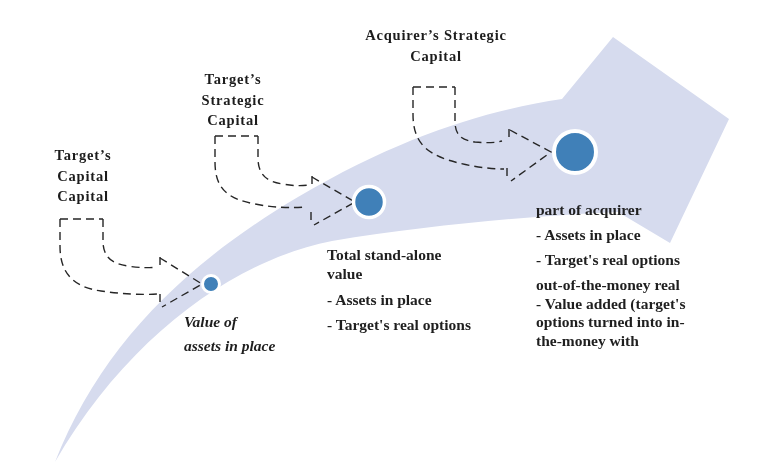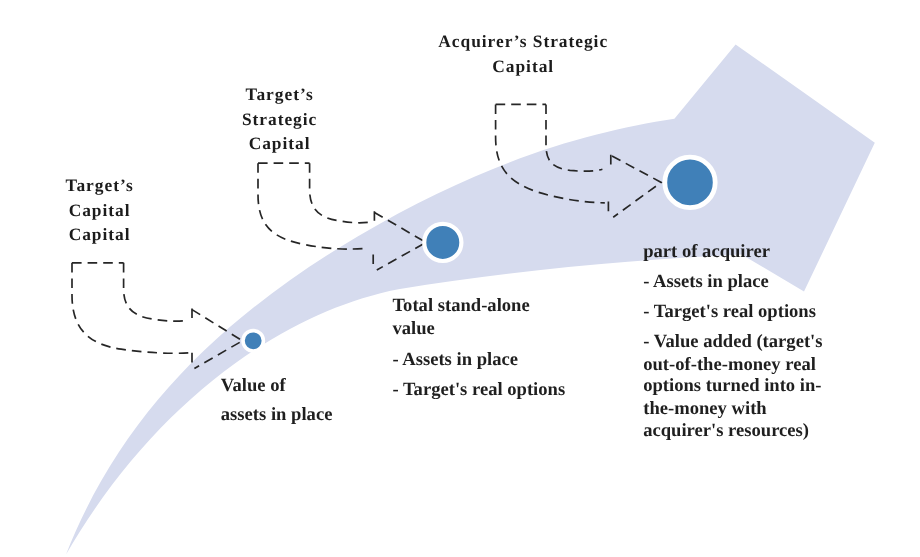--- a/index.html
+++ b/index.html
@@ -11,21 +11,21 @@
   .capital-label{
     position:absolute;text-align:center;font-weight:bold;
     font-size:14.5px;line-height:20.5px;letter-spacing:0.8px;
     color:#1c1c1c;font-family:"Liberation Serif",serif;
   }
   .caption{
     position:absolute;font-weight:bold;color:#1f1f1f;
     font-size:15.5px;line-height:19px;font-family:"Liberation Serif",serif;
   }
   .caption .line{white-space:nowrap;}
-  .caption-first .line{line-height:23.5px;}
+  .caption-first .line{line-height:23.5px;font-style:italic;}
   .caption .bullet{margin-top:6.5px;}
   .caption-right{line-height:18.5px;}
 </style>
 </head>
 <body>
 
 <div class="canvas">
 
   <svg width="767" height="464" viewBox="0 0 767 464">
 
@@ -92,21 +92,20 @@
     <div class="line">value</div>
     <div class="line bullet">- Assets in place</div>
     <div class="line bullet">- Target's real options</div>
   </div>
 
   <div class="caption caption-right" style="left:536px;top:201px;width:210px;">
     <div class="line">part of acquirer</div>
     <div class="line bullet">- Assets in place</div>
     <div class="line bullet">- Target's real options</div>
     <div class="bullet">
+      <div class="line">out-of-the-money real</div>
       <div class="line">- Value added (target's</div>
-      <div class="line">out-of-the-money real</div>
       <div class="line">options turned into in-</div>
       <div class="line">the-money with</div>
-      <div class="line">acquirer's resources)</div>
     </div>
   </div>
 
 </div>
 
 </body></html>

